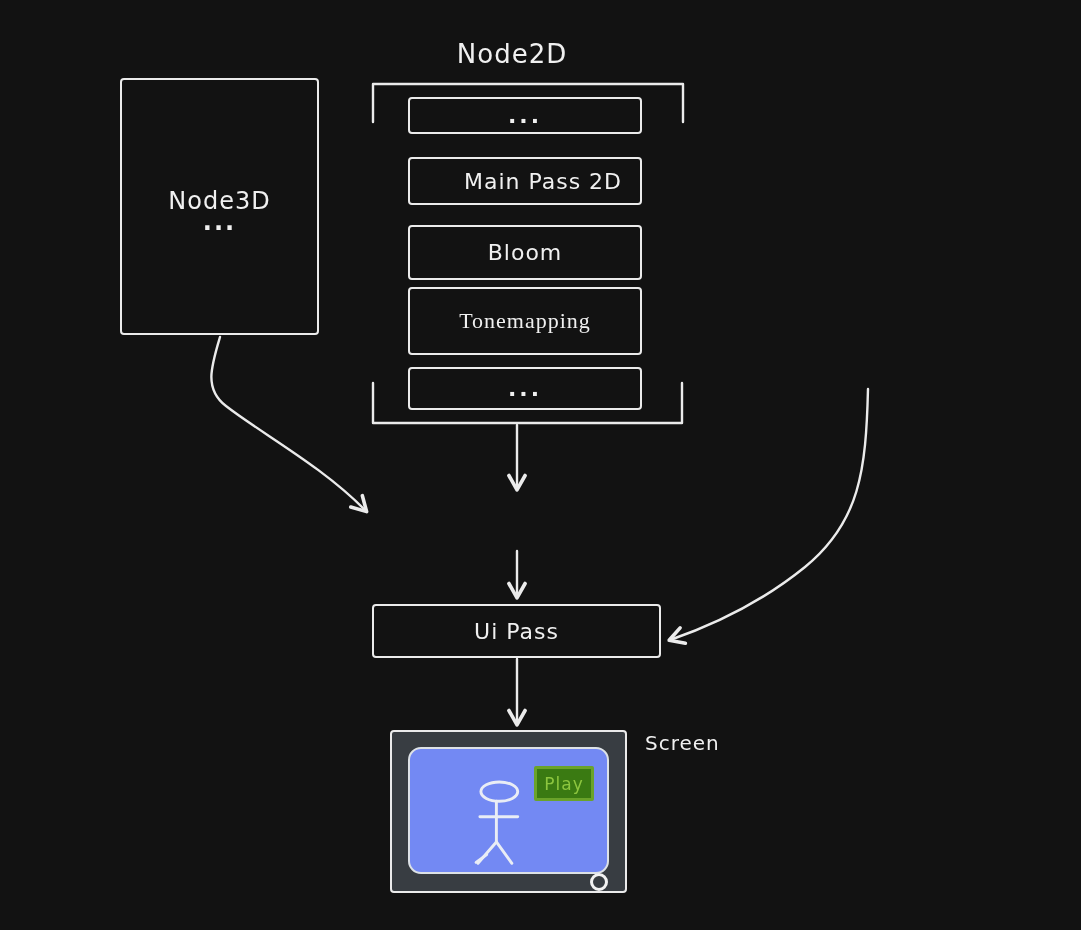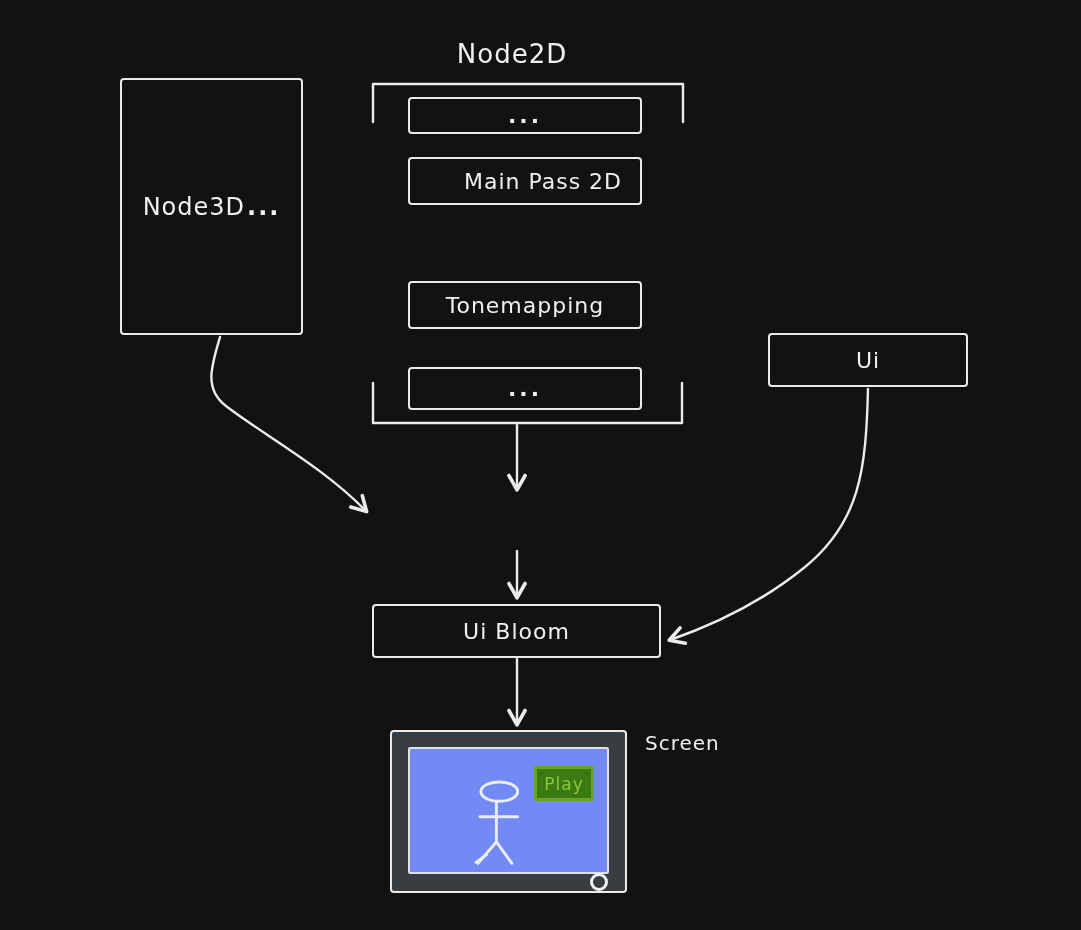--- a/index.html
+++ b/index.html
@@ -46,54 +46,54 @@
     border:2px solid var(--stroke);
     border-radius:4px;
     display:flex;align-items:center;justify-content:center;
     font-size:22px;
     letter-spacing:1px;
     color:var(--text);
     background:transparent;
   }
   
   .node3d{
-    left:120px;top:78px;width:183px;height:257px;
-    flex-direction:row;gap:2px;
+    left:120px;top:78px;width:199px;height:257px;
+    flex-direction:column;gap:2px;
     font-size:24px;
   }
   .node3d .dots{font-size:24px;font-weight:bold;letter-spacing:2px;line-height:10px;}
   
   .node2d-title{
     position:absolute;left:412px;top:26px;width:200px;
     text-align:center;font-size:26px;letter-spacing:1px;margin-top:13px;
   }
   .row{left:408px;width:234px;}
   .r0{top:97px;height:37px;}
   .r1{top:157px;height:48px;padding-left:36px;}
   .r2{top:225px;height:55px;}
-  .r3{top:281px;height:48px;}
+  .r3{top:287px;height:68px;font-family:Liberation Serif, serif;}
   .r4{top:367px;height:43px;}
   .row.dots-row{font-weight:bold;letter-spacing:3px;}
   
   .ui-box{left:768px;top:333px;width:200px;height:54px;}
   
   .main-pass{left:372px;top:495px;width:290px;height:54px;}
   .ui-pass{left:372px;top:604px;width:289px;height:54px;}
   
   .monitor{
     position:absolute;left:390px;top:730px;width:237px;height:163px;
     background:var(--bezel);
     border:2px solid var(--stroke);
     border-radius:4px;
   }
   .screen-inner{
     position:absolute;left:16px;top:15px;width:201px;height:127px;
     background:var(--screen-blue);
     border:2px solid #dde2e6;
-    border-radius:2px;
+    border-radius:13px;
   }
   .figure-svg{position:absolute;left:0;top:0;width:100%;height:100%;}
   .figure-svg path, .figure-svg ellipse, .figure-svg line{
     stroke:#e9edf5;stroke-width:3;fill:none;stroke-linecap:round;
   }
   .play-btn{
     position:absolute;left:124px;top:17px;width:60px;height:35px;
     background:var(--play-fill);
     border:3px solid var(--play-border);
     color:var(--play-text);
@@ -134,26 +134,26 @@
   </svg>
 
   <div class="box node3d">
     <div>Node3D</div>
     <div class="dots">...</div>
   </div>
 
   <div class="node2d-title">Node2D</div>
   <div class="box row r0 dots-row">...</div>
   <div class="box row r1">Main Pass 2D</div>
+  <div class="box row r2">Bloom</div>
   <div class="box row r3">Tonemapping</div>
   <div class="box row r4 dots-row">...</div>
 
-  <div class="box ui-box">Ui</div>
 
-  <div class="box ui-pass">Ui Bloom</div>
+  <div class="box ui-pass">Ui Pass</div>
 
   <div class="monitor">
     <div class="screen-inner">
       <svg class="figure-svg" viewBox="0 0 201 127">
         <ellipse cx="91" cy="44" rx="19" ry="10"></ellipse>
         <path d="M88,54 L88,96"></path>
         <path d="M71,70 L110,70"></path>
         <path d="M88,96 L69,118"></path>
         <path d="M88,96 L104,118"></path>
         <path d="M78,109 L67,117"></path>

